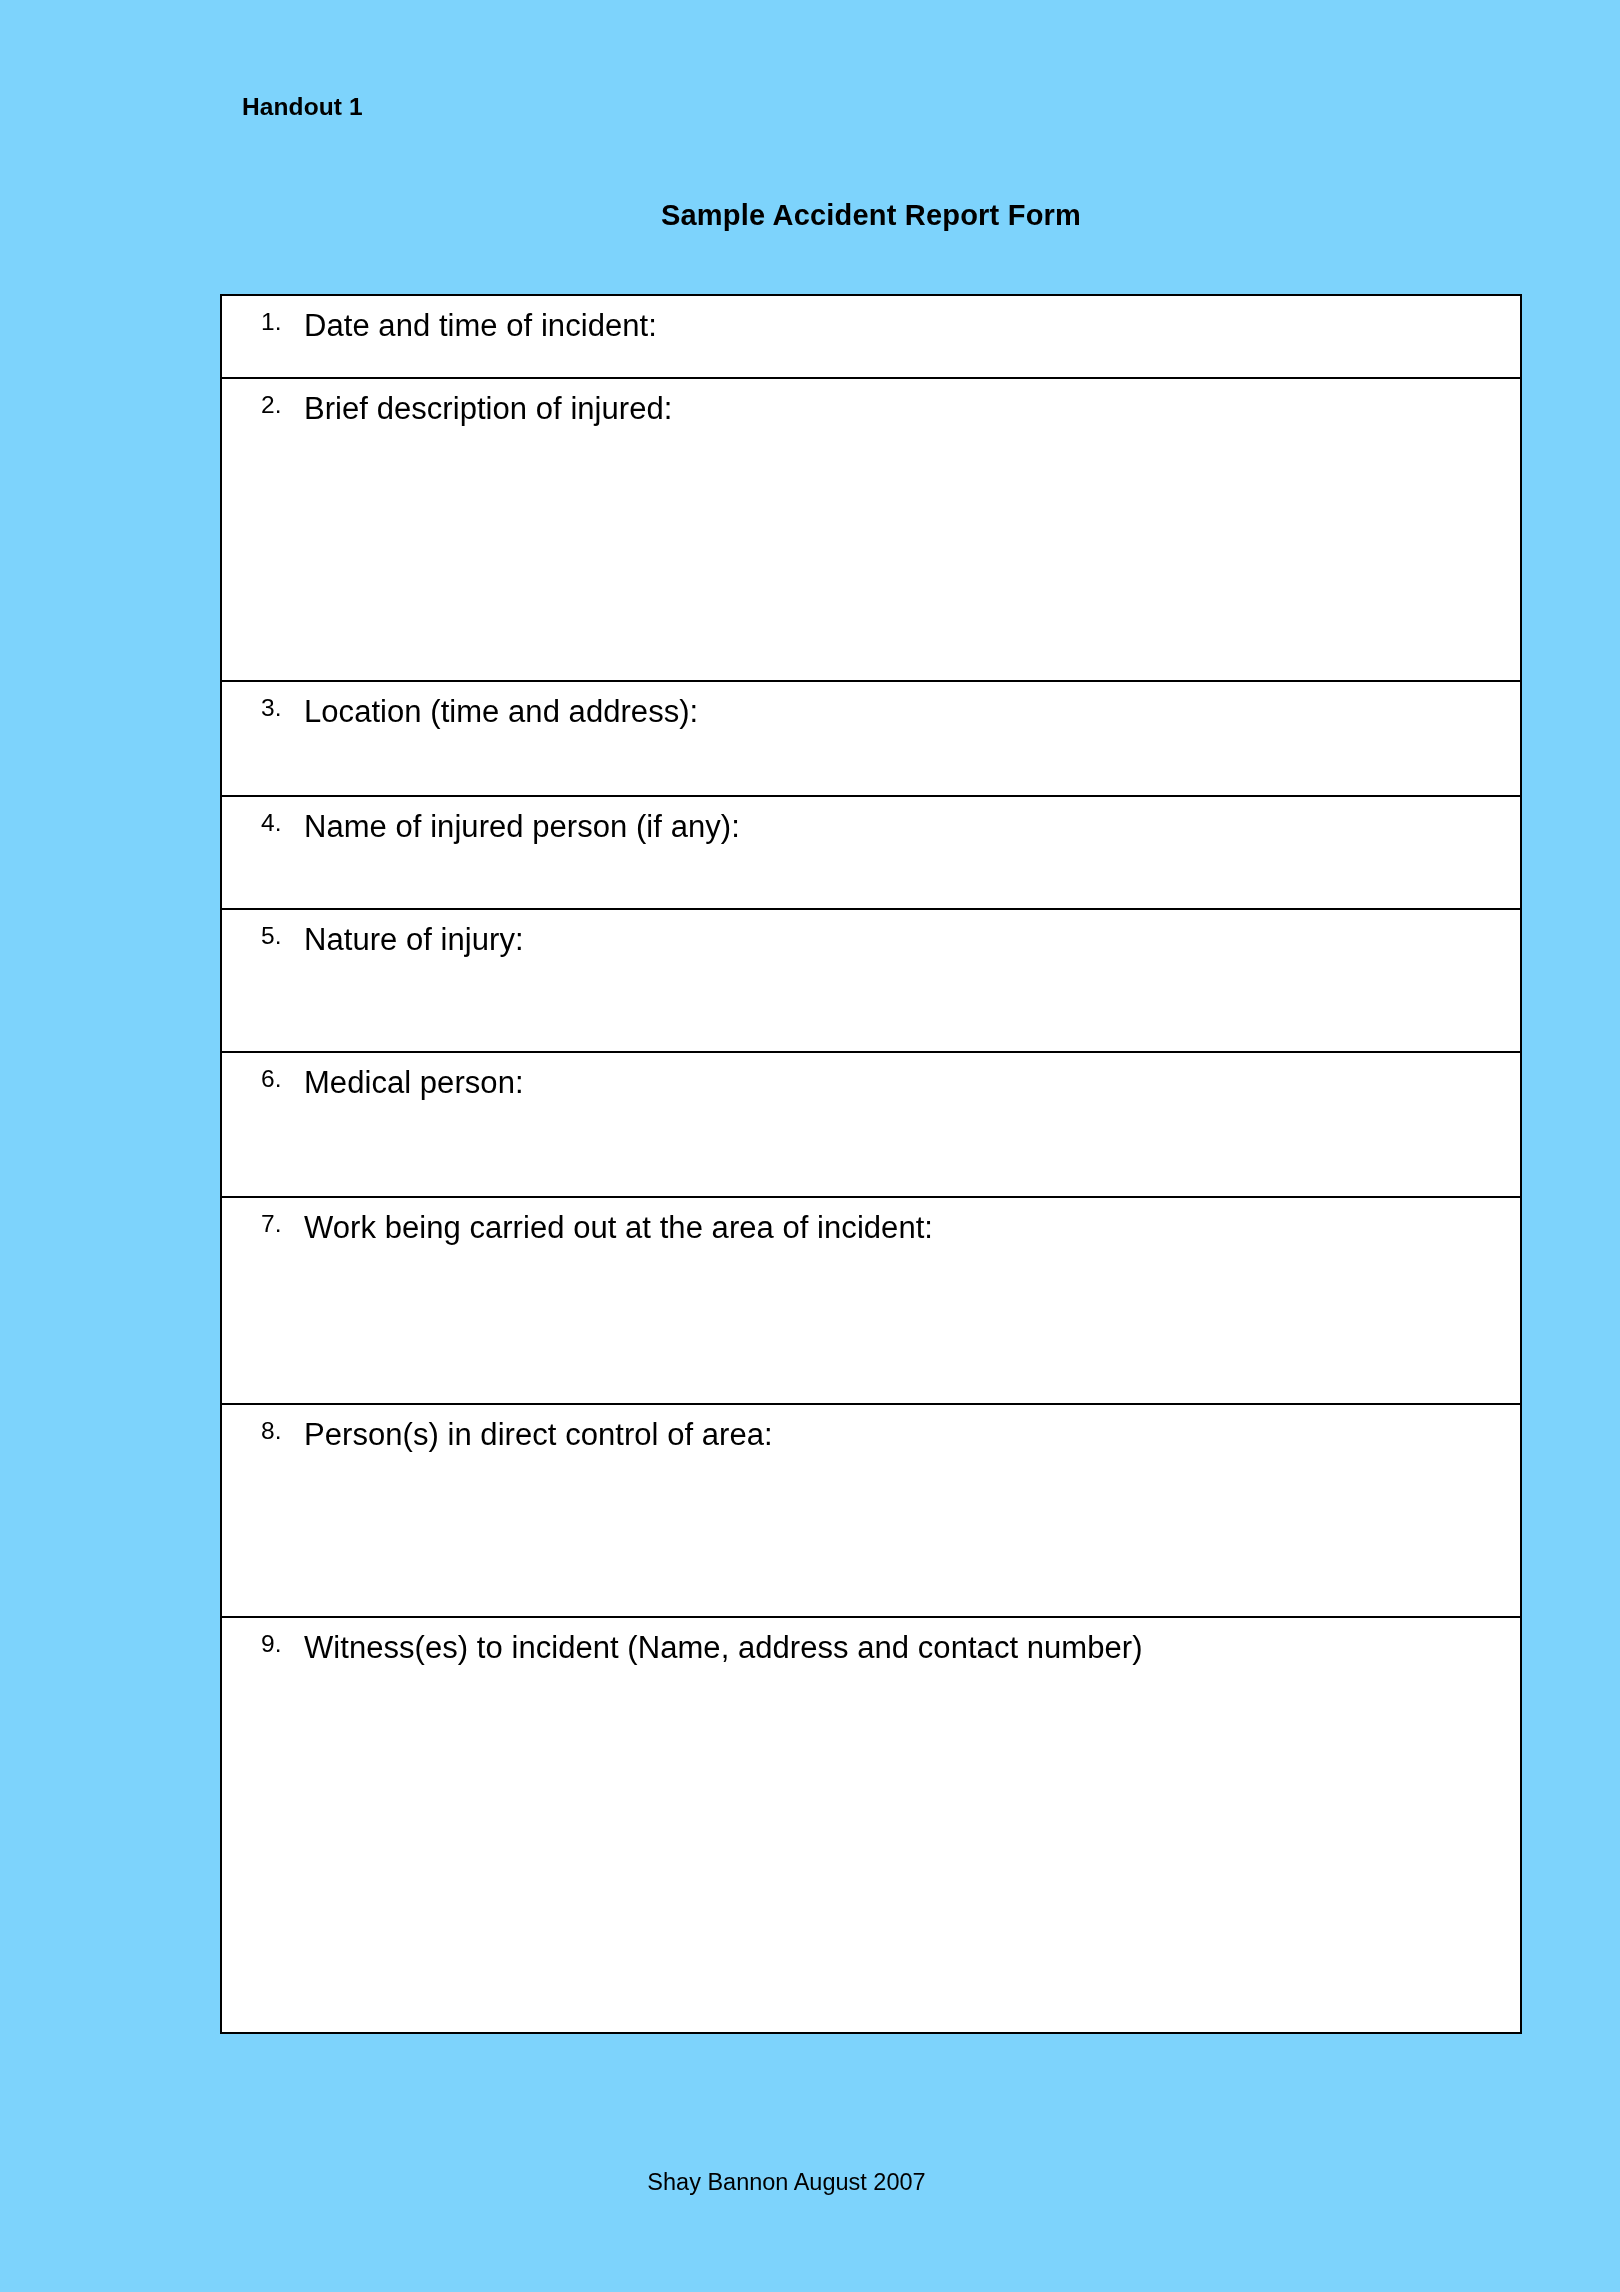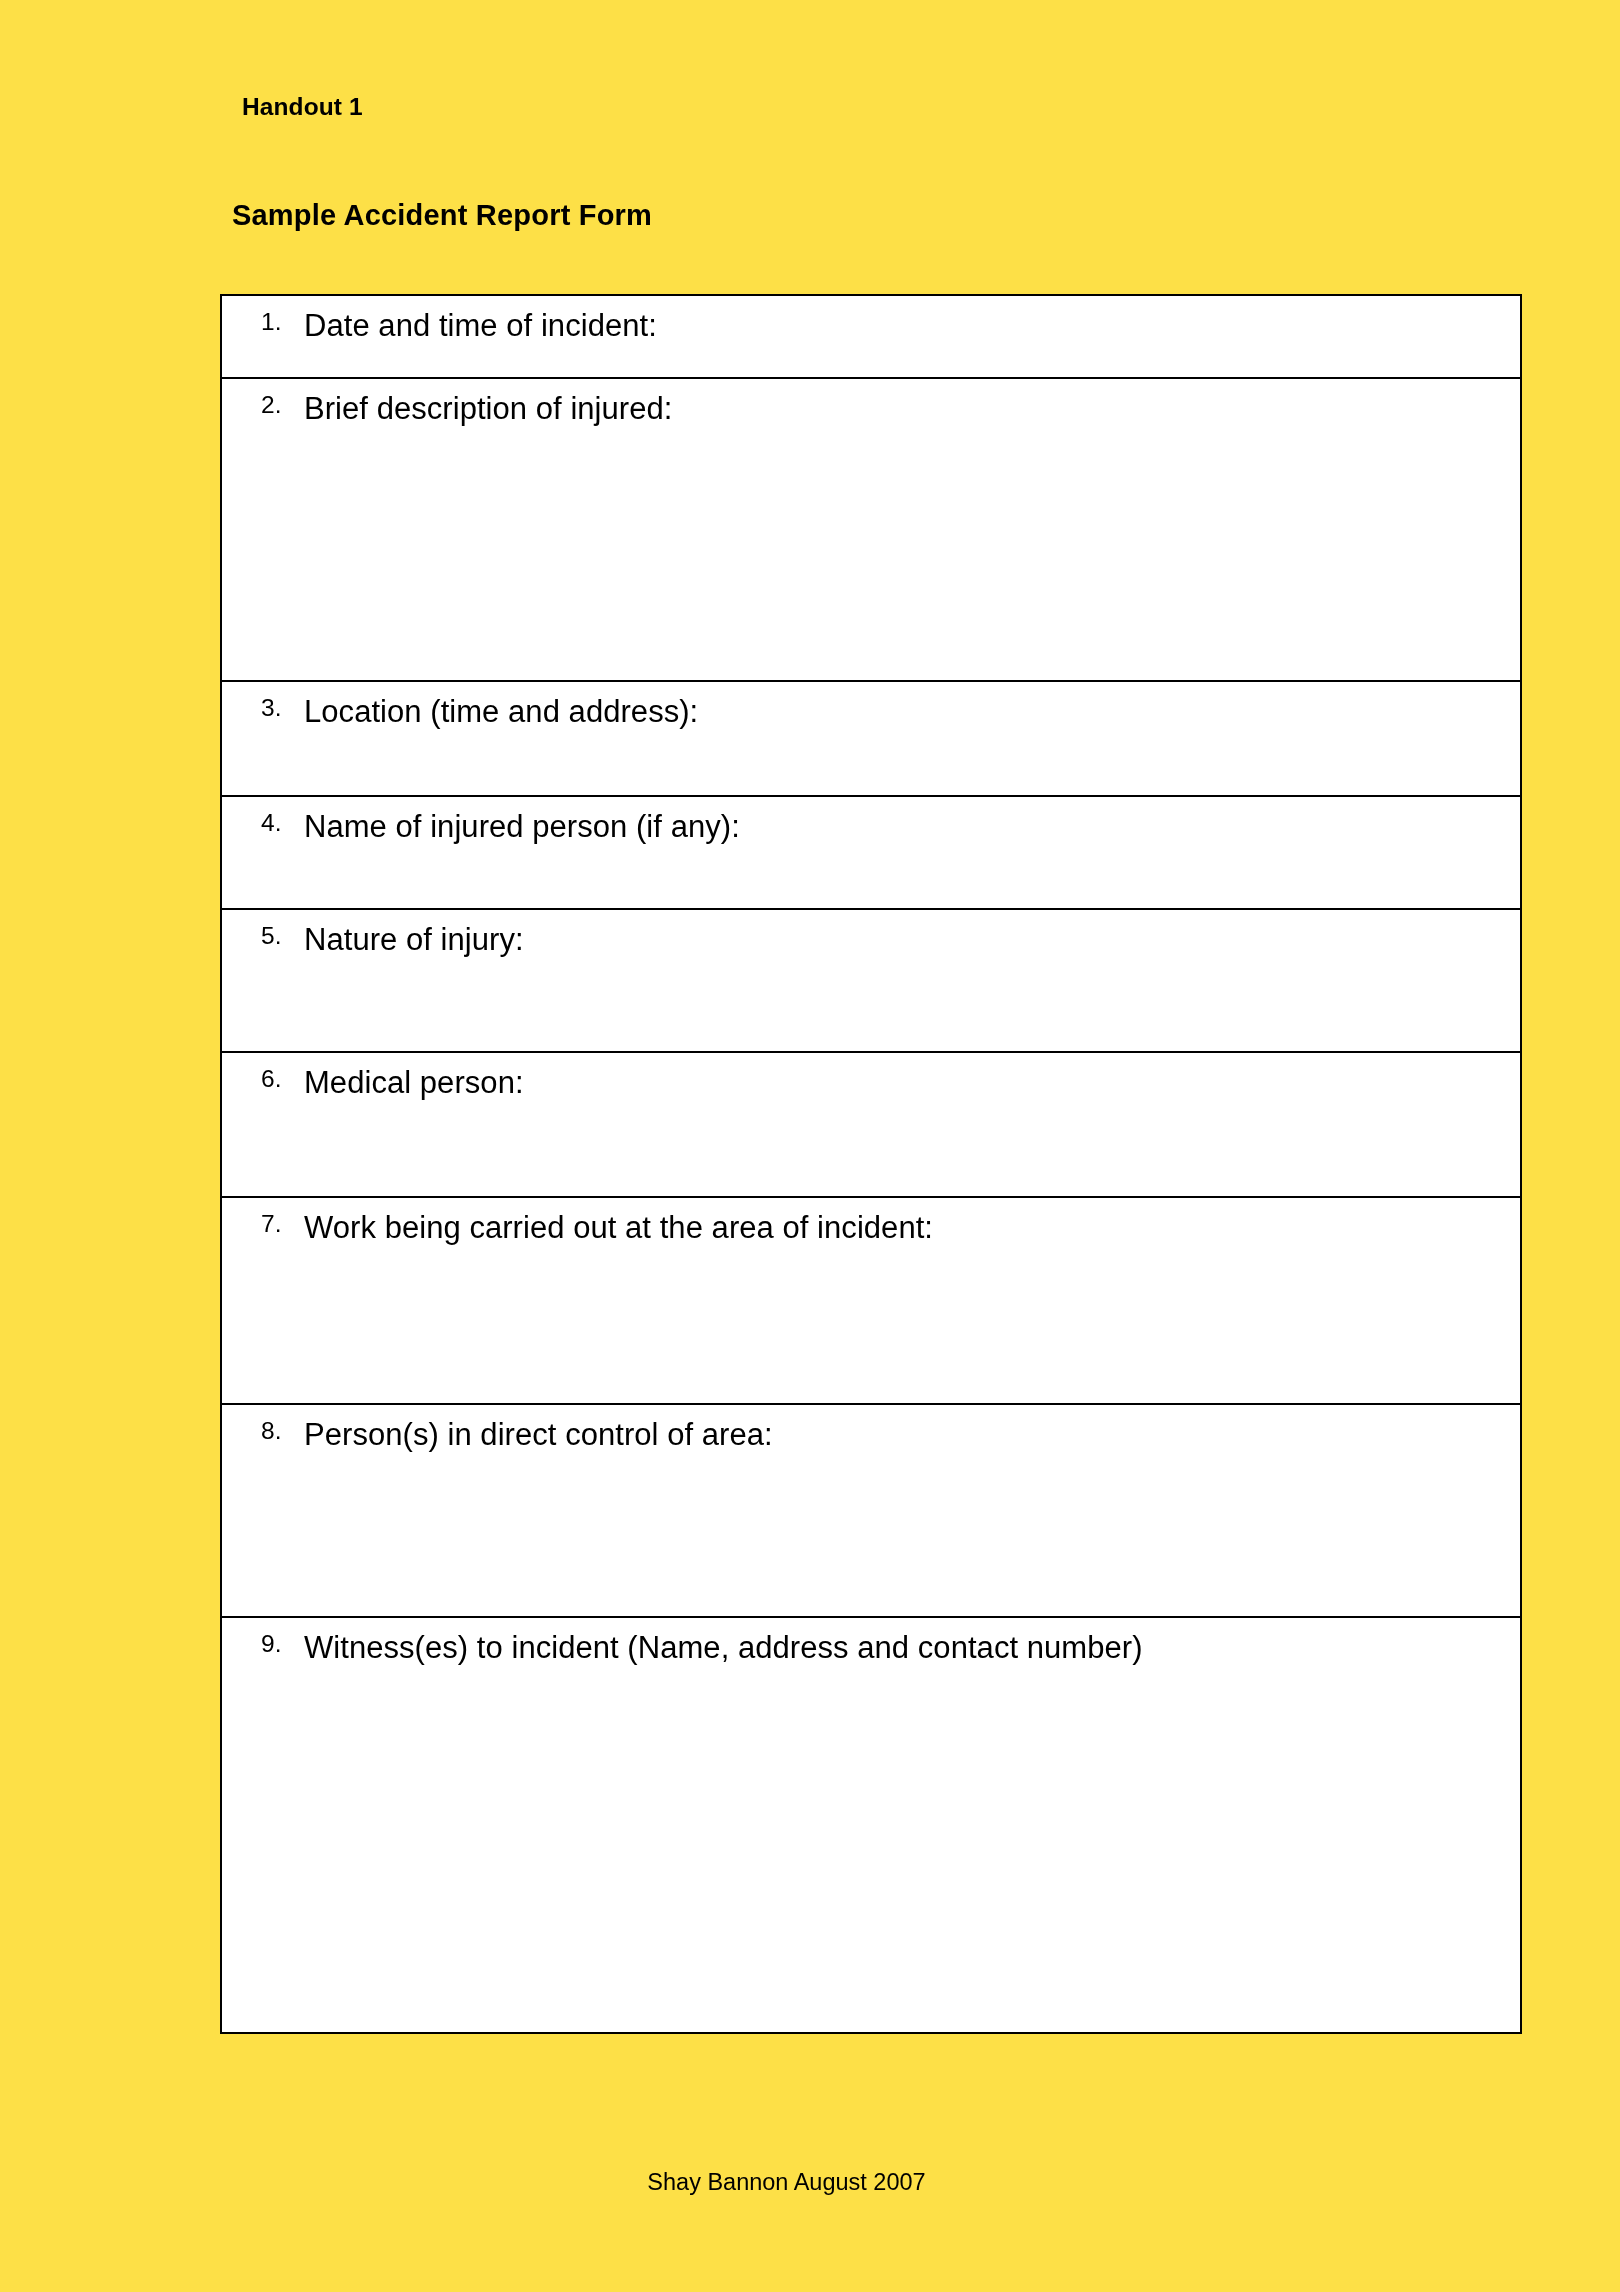--- a/index.html
+++ b/index.html
@@ -10,40 +10,41 @@
   }
   body {
     font-family: "Liberation Sans", sans-serif;
     color: #000000;
     -webkit-font-smoothing: antialiased;
   }
   .page {
     position: relative;
     width: 1620px;
     height: 2293px;
-    background: #fde047;
+    background: #7dd3fc;
     overflow: hidden;
   }
 
   
   .handout-label {
     position: absolute;
     left: 242px;
     top: 92px;
     font-size: 24.5px;
     font-weight: bold;
     letter-spacing: 0.1px;
     line-height: 1.2;
     white-space: nowrap;
   }
   .doc-title {
     position: absolute;
-    left: 232px;
+    left: 220px;
     top: 198px;
     width: 1302px;
+    text-align: center;
     font-size: 29px;
     font-weight: bold;
     line-height: 1.2;
     letter-spacing: 0.2px;
   }
 
   
   .form-table {
     position: absolute;
     left: 220px;

